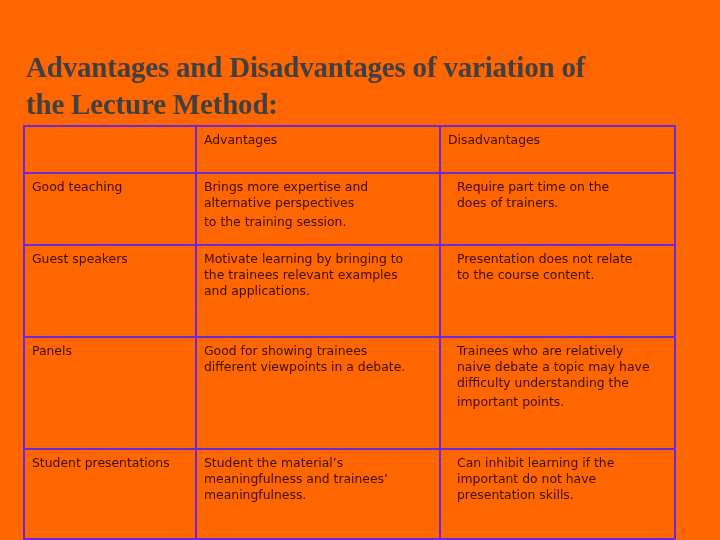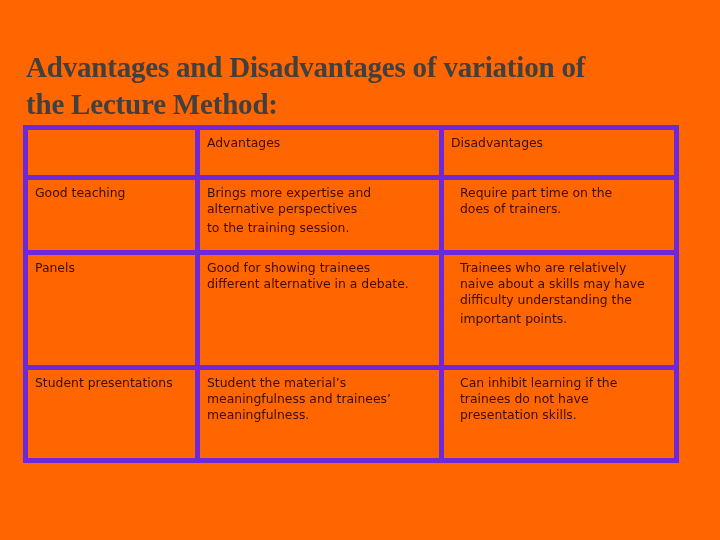--- a/index.html
+++ b/index.html
@@ -32,21 +32,21 @@
       top: 125px;
       width: 651px;
       border-collapse: collapse;
       border: 2px solid #2a0a00;
       font-family: "DejaVu Sans", "Liberation Sans", sans-serif;
       font-size: 12.4px;
       color: #3a0d00;
       table-layout: fixed;
     }
     table.comparison td {
-      border: 5px solid #6d28d9;
+      border: 2px solid #6d28d9;
       vertical-align: top;
       padding: 5px 7px 4px 7px;
       line-height: 16px;
     }
     col.c1 { width: 172px; }
     col.c2 { width: 244px; }
     col.c3 { width: 235px; }
     td.dis { padding-left: 16px !important; }
     tr.r-head td { height: 36px; }
     tr.r1 td { height: 61px; }
@@ -83,42 +83,54 @@
       <span class="line">Brings more expertise and</span>
       <span class="line">alternative perspectives</span>
       <span class="line gap">to the training session.</span>
     </td>
     <td class="dis">
       <span class="line">Require part time on the</span>
       <span class="line">does of trainers.</span>
     </td>
   </tr>
 
+  <tr class="r2">
+    <td>Guest speakers</td>
+    <td>
+      <span class="line">Motivate learning by bringing to</span>
+      <span class="line">the trainees relevant examples</span>
+      <span class="line">and applications.</span>
+    </td>
+    <td class="dis">
+      <span class="line">Presentation does not relate</span>
+      <span class="line">to the course content.</span>
+    </td>
+  </tr>
 
   <tr class="r3">
     <td>Panels</td>
     <td>
       <span class="line">Good for showing trainees</span>
-      <span class="line">different alternative in a debate.</span>
+      <span class="line">different viewpoints in a debate.</span>
     </td>
     <td class="dis">
       <span class="line">Trainees who are relatively</span>
-      <span class="line">naive about a skills may have</span>
+      <span class="line">naive debate a topic may have</span>
       <span class="line">difficulty understanding the</span>
       <span class="line gap">important points.</span>
     </td>
   </tr>
 
   <tr class="r4">
     <td>Student presentations</td>
     <td>
       <span class="line">Student the material’s</span>
       <span class="line">meaningfulness and trainees’</span>
       <span class="line">meaningfulness.</span>
     </td>
     <td class="dis">
       <span class="line">Can inhibit learning if the</span>
-      <span class="line">trainees do not have</span>
+      <span class="line">important do not have</span>
       <span class="line">presentation skills.</span>
     </td>
   </tr>
 </tbody>
   </table>
 
 </body></html>

